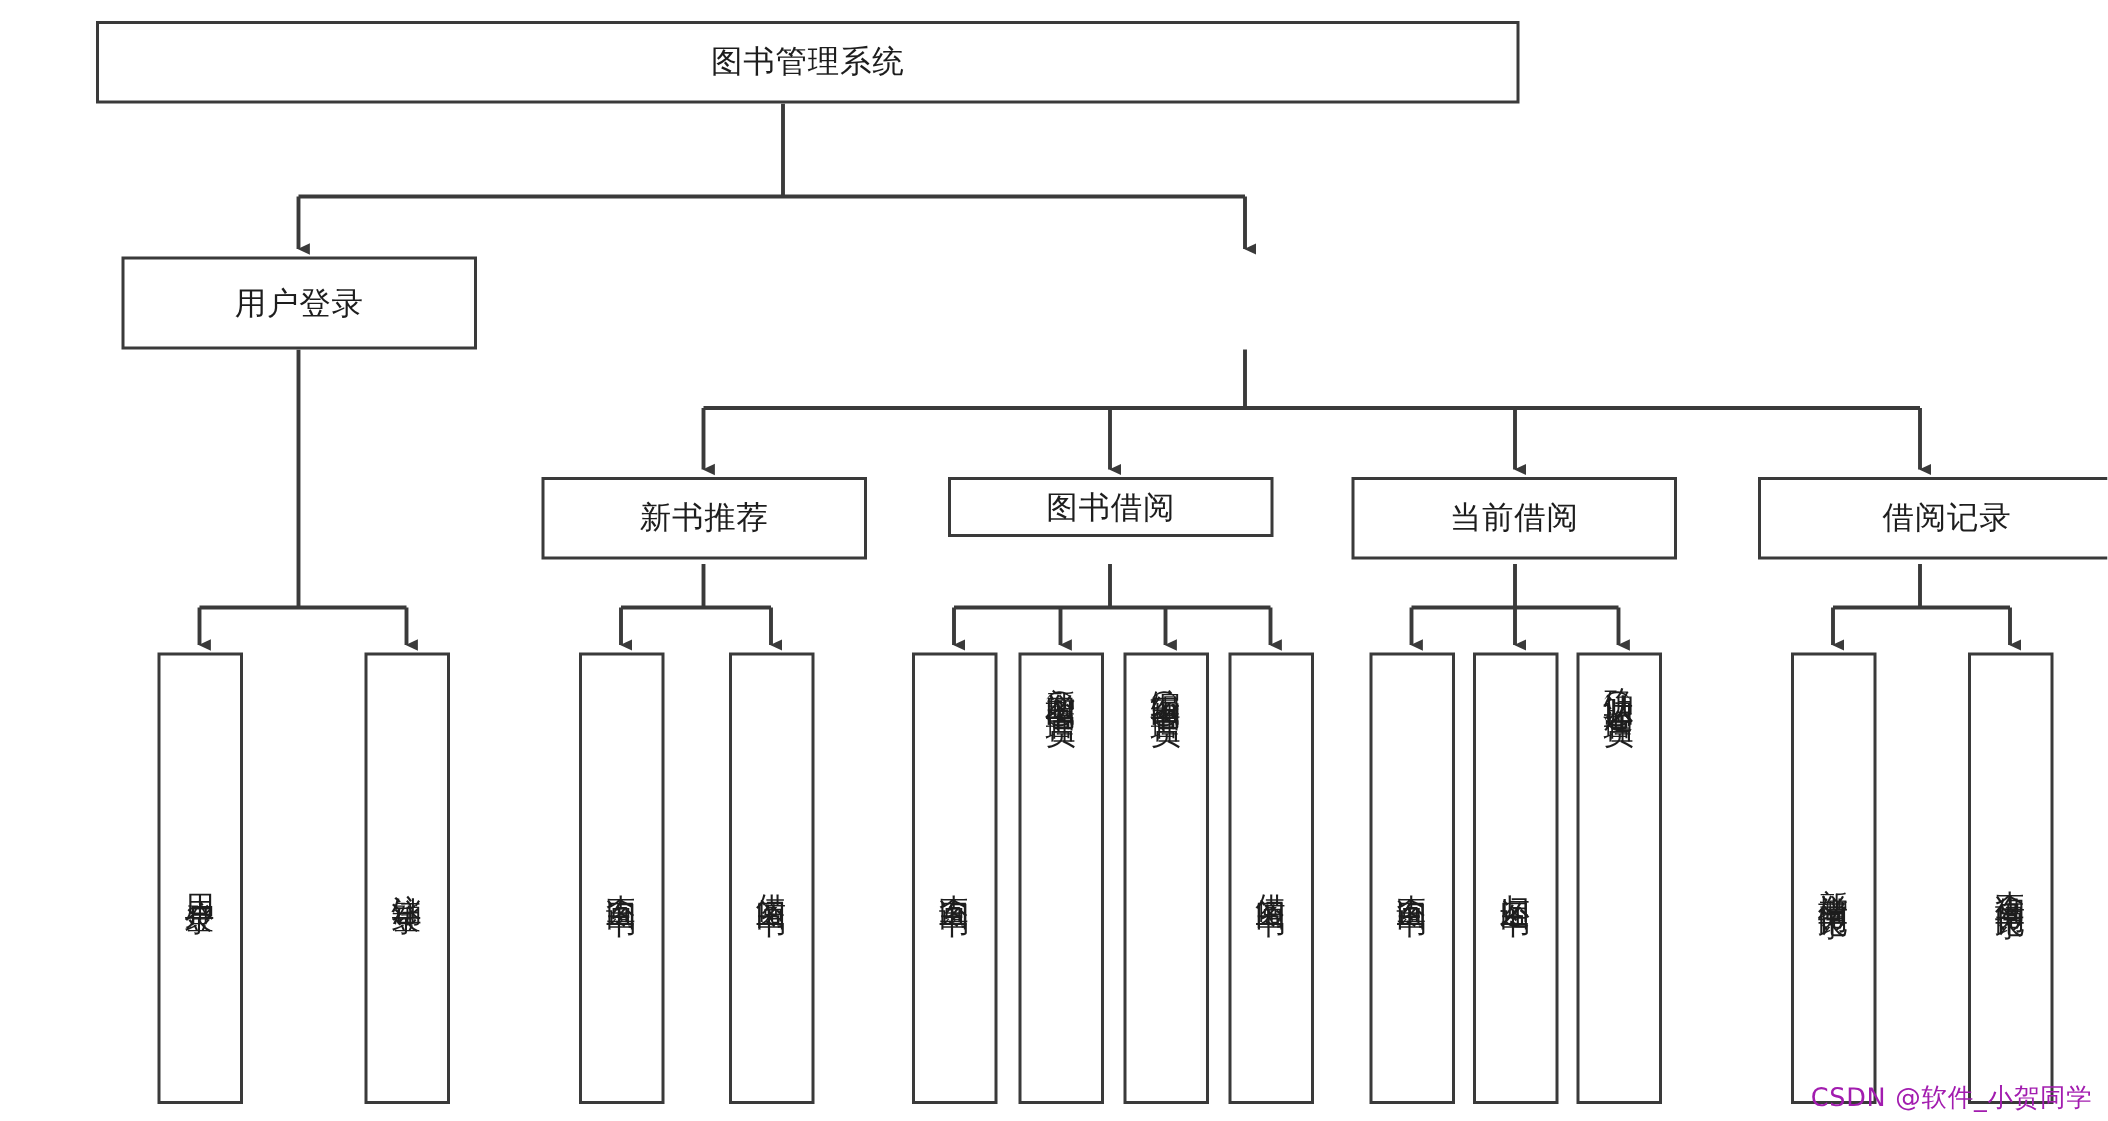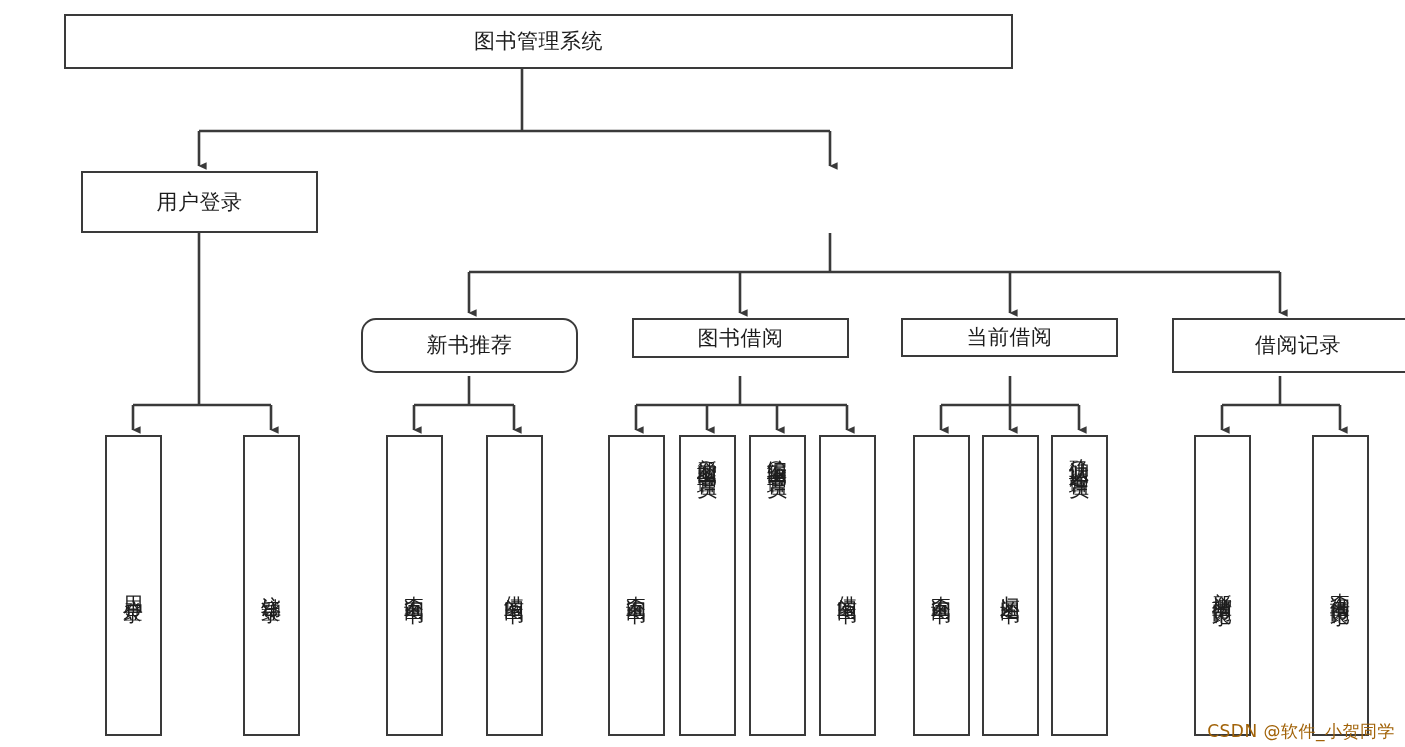--- a/index.html
+++ b/index.html
@@ -58,21 +58,21 @@
   }
   .leaf.center-v {
     align-items: center;
     padding-top: 0;
   }
   #watermark {
     position: absolute;
     right: 10px;
     bottom: 4px;
     font-size: 17px;
-    color: #a16207;
+    color: #a21caf;
     white-space: nowrap;
     letter-spacing: 0.5px;
   }
 </style>
 </head>
 <body>
 
 <div id="canvas">
 
   <svg id="edges" viewBox="0 0 1405 747">
@@ -128,27 +128,27 @@
   </svg>
 
   <div class="node" style="left:20px; top:14px; width:949px; height:55px;margin-left:44px;">
     <span class="node-label">图书管理系统</span>
   </div>
 
   <div class="node" style="left:81px; top:171px; width:237px; height:62px;">
     <span class="node-label">用户登录</span>
   </div>
 
-  <div class="node" style="left:361px; top:318px; width:217px; height:55px;border-radius:15px;">
+  <div class="node" style="left:361px; top:318px; width:217px; height:55px;">
     <span class="node-label">新书推荐</span>
   </div>
   <div class="node" style="left:632px; top:318px; width:217px; height:40px;">
     <span class="node-label">图书借阅</span>
   </div>
-  <div class="node" style="left:901px; top:318px; width:217px; height:39px;">
+  <div class="node" style="left:901px; top:318px; width:217px; height:55px;">
     <span class="node-label">当前借阅</span>
   </div>
   <div class="node" style="left:1172px; top:318px; width:252px; height:55px;">
     <span class="node-label">借阅记录</span>
   </div>
 
   <div class="node leaf center-v" style="left:105px; top:435px; width:57px; height:301px;">
     <span class="node-label">用户登录</span>
   </div>
   <div class="node leaf center-v" style="left:243px; top:435px; width:57px; height:301px;">

